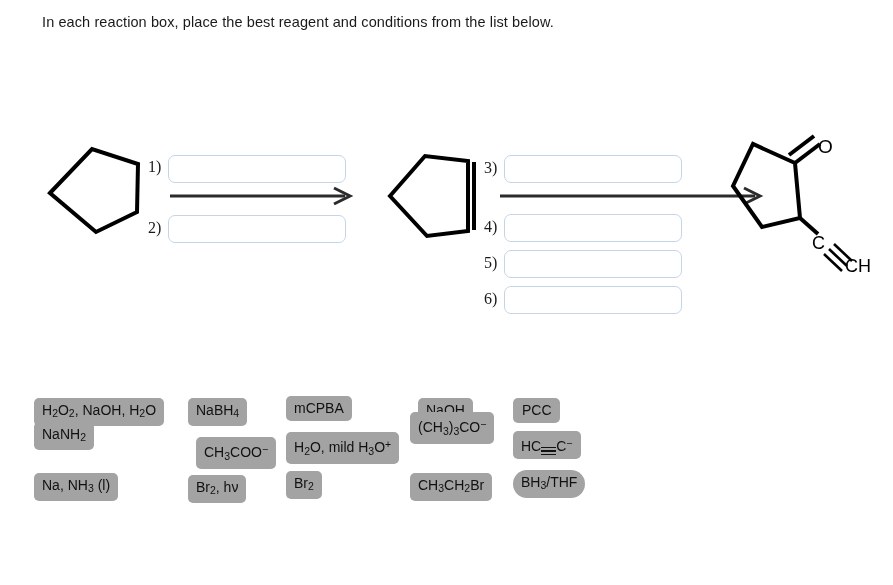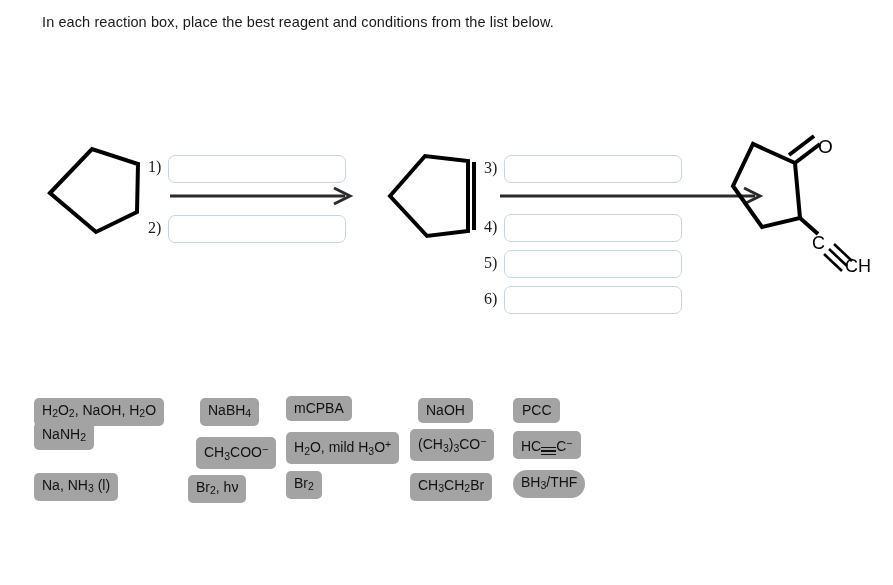--- a/index.html
+++ b/index.html
@@ -152,25 +152,25 @@
 <div class="blank-num" style="left:484px; top:254px;">5)</div>
 <input class="blank" type="text" style="left: 504px; top: 250px; width: 178px;" value="">
 
 <div class="blank-num" style="left:484px; top:290px;">6)</div>
 <input class="blank" type="text" style="left: 504px; top: 286px; width: 178px;" value="">
 
 <div id="reagent-bank">
     <div class="tile" style="left: 34px; top: 398px;">H<sub>2</sub>O<sub>2</sub>, NaOH, H<sub>2</sub>O</div>
     <div class="tile" style="left: 34px; top: 422px;">NaNH<sub>2</sub></div>
     <div class="tile" style="left: 34px; top: 473px;">Na, NH<sub>3</sub> (l)</div>
-    <div class="tile" style="left: 200px; top: 398px;">NaBH<sub>4</sub></div>
+    <div class="tile" style="left: 188px; top: 398px;">NaBH<sub>4</sub></div>
     <div class="tile" style="left: 196px; top: 437px;">CH<sub>3</sub>COO<sup>−</sup></div>
     <div class="tile" style="left: 188px; top: 475px;">Br<sub>2</sub>, hν</div>
     <div class="tile" style="left: 286px; top: 396px;">mCPBA</div>
     <div class="tile" style="left: 286px; top: 432px;">H<sub>2</sub>O, mild H<sub>3</sub>O<sup>+</sup></div>
     <div class="tile" style="left: 286px; top: 471px;">Br<sub>2</sub></div>
     <div class="tile" style="left: 418px; top: 398px; text-align: right;">NaOH</div>
-    <div class="tile" style="left: 410px; top: 429px;">(CH<sub>3</sub>)<sub>3</sub>CO<sup>−</sup></div>
+    <div class="tile" style="left: 410px; top: 412px;">(CH<sub>3</sub>)<sub>3</sub>CO<sup>−</sup></div>
     <div class="tile" style="left: 410px; top: 473px;">CH<sub>3</sub>CH<sub>2</sub>Br</div>
     <div class="tile" style="left: 513px; top: 398px; padding-left: 9px;">PCC</div>
     <div class="tile" style="left: 513px; top: 431px;">HC<span class="tbond"><i></i><i></i><i></i></span>C<sup>−</sup></div>
     <div class="tile" style="left: 513px; top: 470px; border-radius: 14px;">BH<sub>3</sub>/THF</div>
   </div>
 
 </body></html>

